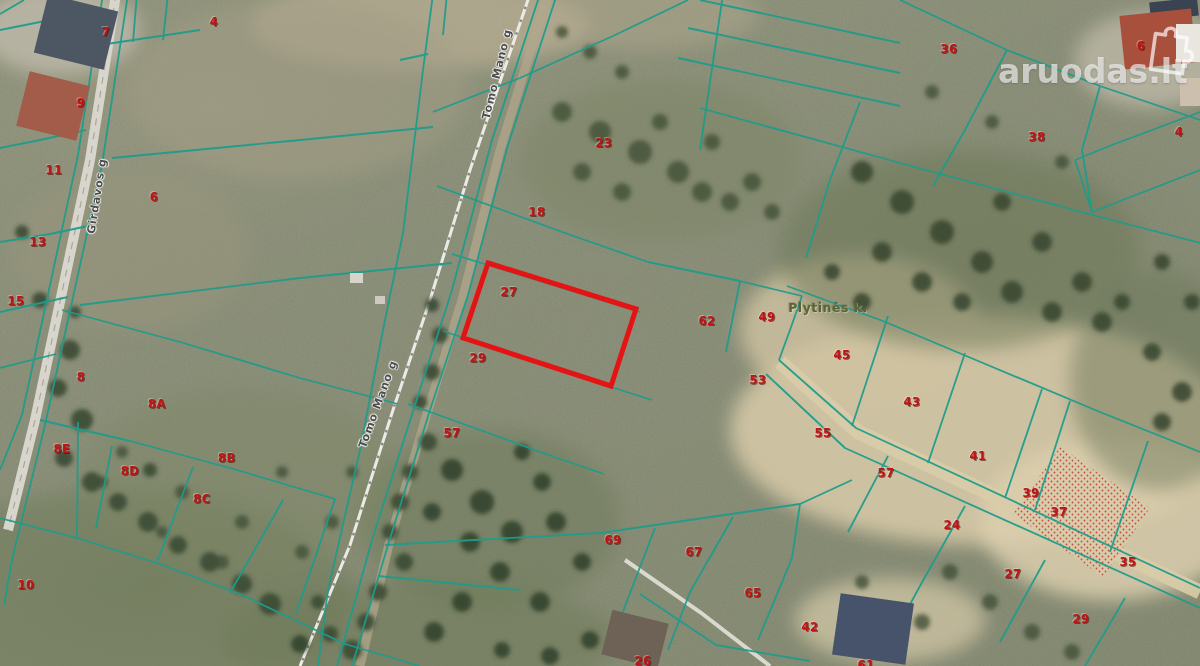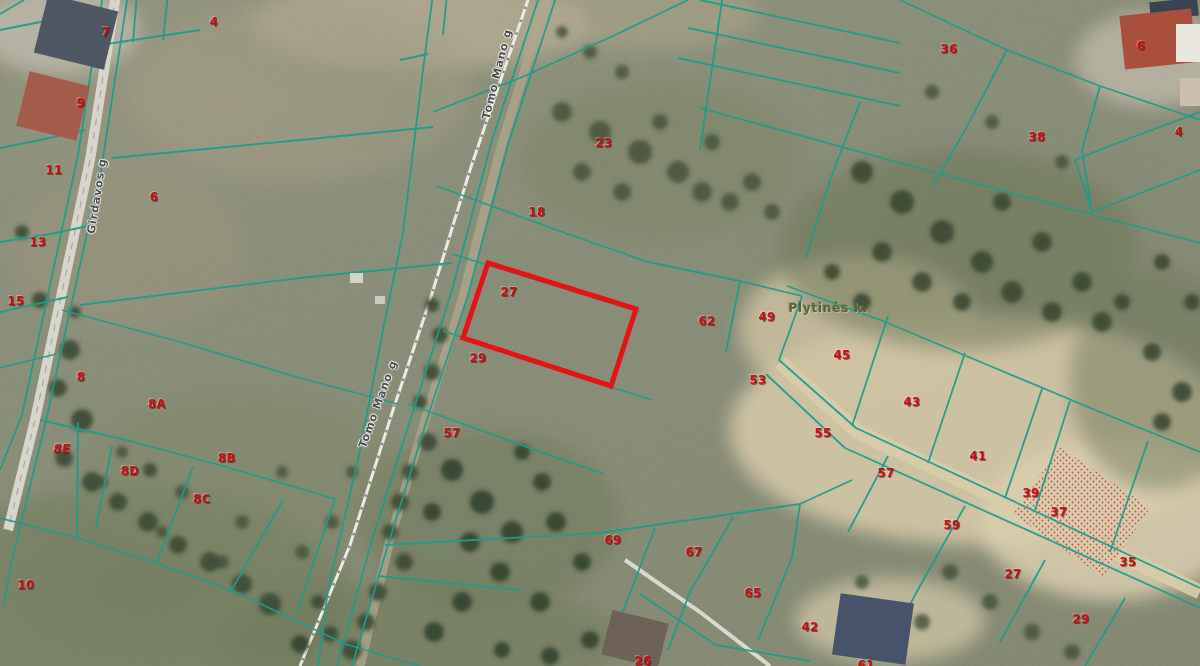--- a/index.html
+++ b/index.html
@@ -301,21 +301,21 @@
   <div id="labels-layer">
       <span class="lbl parcel-num" style="left: 214px; top: 22px; color: rgb(192, 20, 20);">4</span>
       <span class="lbl parcel-num" style="left: 106px; top: 32px; color: rgb(192, 20, 20);">7</span>
       <span class="lbl parcel-num" style="left: 81px; top: 103px; color: rgb(192, 20, 20);">9</span>
       <span class="lbl parcel-num" style="left: 54px; top: 170px; color: rgb(192, 20, 20);">11</span>
       <span class="lbl parcel-num" style="left: 154px; top: 197px; color: rgb(192, 20, 20);">6</span>
       <span class="lbl parcel-num" style="left: 38px; top: 242px; color: rgb(192, 20, 20);">13</span>
       <span class="lbl parcel-num" style="left: 16px; top: 301px; color: rgb(192, 20, 20);">15</span>
       <span class="lbl parcel-num" style="left: 81px; top: 377px; color: rgb(192, 20, 20);">8</span>
       <span class="lbl parcel-num" style="left: 157px; top: 404px; color: rgb(192, 20, 20);">8A</span>
-      <span class="lbl parcel-num" style="left: 62px; top: 449px; color: rgb(192, 20, 20); font-style: italic;">8E</span>
+      <span class="lbl parcel-num" style="left: 62px; top: 449px; color: rgb(192, 20, 20);">8E</span>
       <span class="lbl parcel-num" style="left: 227px; top: 458px; color: rgb(192, 20, 20);">8B</span>
       <span class="lbl parcel-num" style="left: 130px; top: 471px; color: rgb(192, 20, 20);">8D</span>
       <span class="lbl parcel-num" style="left: 202px; top: 499px; color: rgb(192, 20, 20);">8C</span>
       <span class="lbl parcel-num" style="left: 26px; top: 585px; color: rgb(192, 20, 20);">10</span>
       <span class="lbl parcel-num" style="left: 565px; top: 143px; color: rgb(192, 20, 20); margin-left: 39px;">23</span>
       <span class="lbl parcel-num" style="left: 537px; top: 212px; color: rgb(192, 20, 20);">18</span>
       <span class="lbl parcel-num" style="left: 509px; top: 292px; color: rgb(192, 20, 20);">27</span>
       <span class="lbl parcel-num" style="left: 478px; top: 358px; color: rgb(192, 20, 20);">29</span>
       <span class="lbl parcel-num" style="left: 452px; top: 433px; color: rgb(192, 20, 20);">57</span>
       <span class="lbl parcel-num" style="left: 613px; top: 540px; color: rgb(192, 20, 20);">69</span>
@@ -326,29 +326,35 @@
       <span class="lbl parcel-num" style="left: 866px; top: 665px; color: rgb(192, 20, 20);">61</span>
       <span class="lbl parcel-num" style="left: 707px; top: 321px; color: rgb(192, 20, 20);">62</span>
       <span class="lbl parcel-num" style="left: 767px; top: 317px; color: rgb(192, 20, 20);">49</span>
       <span class="lbl parcel-num" style="left: 842px; top: 355px; color: rgb(192, 20, 20);">45</span>
       <span class="lbl parcel-num" style="left: 758px; top: 380px; color: rgb(192, 20, 20);">53</span>
       <span class="lbl parcel-num" style="left: 912px; top: 402px; color: rgb(192, 20, 20);">43</span>
       <span class="lbl parcel-num" style="left: 823px; top: 433px; color: rgb(192, 20, 20);">55</span>
       <span class="lbl parcel-num" style="left: 978px; top: 456px; color: rgb(192, 20, 20);">41</span>
       <span class="lbl parcel-num" style="left: 886px; top: 473px; color: rgb(192, 20, 20);">57</span>
       <span class="lbl parcel-num" style="left: 1031px; top: 493px; color: rgb(192, 20, 20);">39</span>
-      <span class="lbl parcel-num" style="left: 952px; top: 525px; color: rgb(192, 20, 20);">59</span>
+      <span class="lbl parcel-num" style="left: 952px; top: 525px; color: rgb(192, 20, 20);">24</span>
       <span class="lbl parcel-num" style="left: 1059px; top: 512px; color: rgb(192, 20, 20);">37</span>
       <span class="lbl parcel-num" style="left: 1128px; top: 562px; color: rgb(192, 20, 20);">35</span>
       <span class="lbl parcel-num" style="left: 1013px; top: 574px; color: rgb(192, 20, 20);">27</span>
       <span class="lbl parcel-num" style="left: 1081px; top: 619px; color: rgb(192, 20, 20);">29</span>
       <span class="lbl parcel-num" style="left: 949px; top: 49px; color: rgb(192, 20, 20);">36</span>
       <span class="lbl parcel-num" style="left: 1141px; top: 46px; color: rgb(192, 20, 20);">6</span>
       <span class="lbl parcel-num" style="left: 1037px; top: 137px; color: rgb(192, 20, 20);">38</span>
       <span class="lbl parcel-num" style="left: 1179px; top: 132px; color: rgb(192, 20, 20);">4</span>
       <span class="lbl street-name" style="left: 497px; top: 74px; color: rgb(76, 76, 76); transform: translate(-50%, -50%) rotate(-76deg);">Tomo Mano g</span>
       <span class="lbl street-name" style="left: 378px; top: 404px; color: rgb(76, 76, 76); transform: translate(-50%, -50%) rotate(-70deg);">Tomo Mano g</span>
       <span class="lbl street-name" style="left: 97px; top: 196px; color: rgb(76, 76, 76); transform: translate(-50%, -50%) rotate(-81deg);">Girdavos g</span>
       <span class="lbl place-name" style="left: 828px; top: 307px; color: rgb(90, 101, 53);">Plytinės k.</span>
     </div>
 
+  <div id="watermark">
+    <span class="wm-text">aruodas.lt</span>
+    <svg width="52" height="56" style="left:148px;top:-26px;position:absolute;" viewBox="0 0 52 56">
+      <path d="M8,18 h10 c-3,-10 13,-10 10,0 h12 v13 c10,-3 10,13 0,10 v13 h-32 z" fill="none" stroke="rgba(255,255,255,0.68)" stroke-width="3.6" stroke-linejoin="round" transform="rotate(8 26 28)"></path>
+    </svg>
+  </div>
 
 </div>
 
 </body></html>

